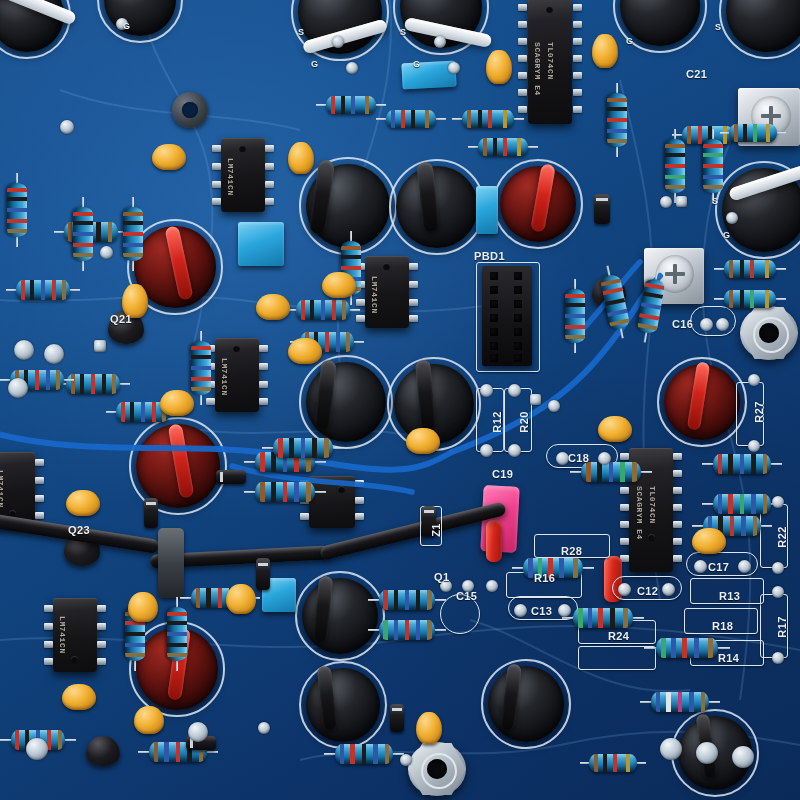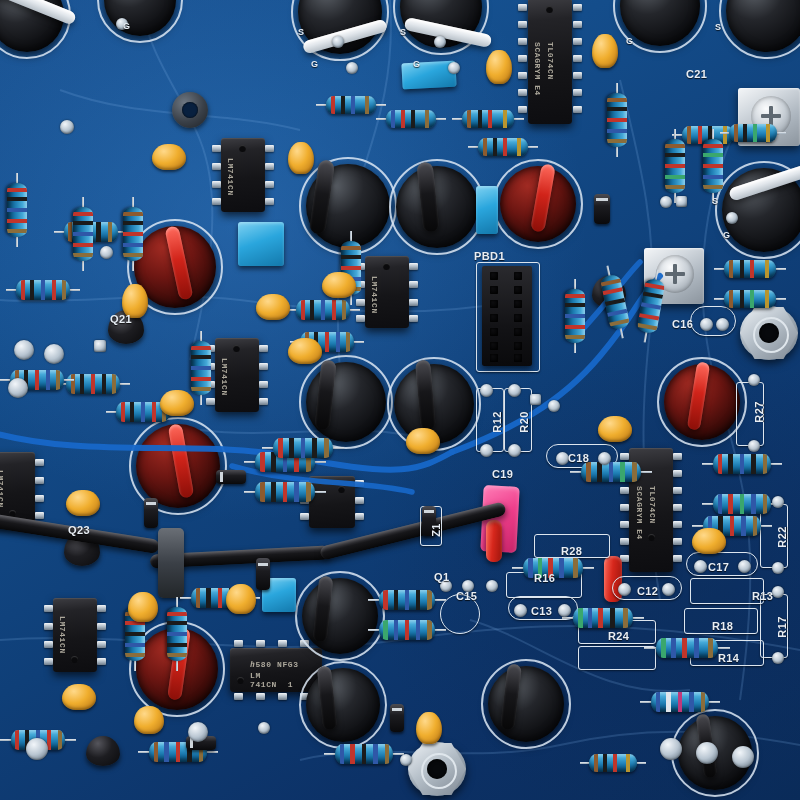--- a/index.html
+++ b/index.html
@@ -268,36 +268,20 @@
     <div class="pin" style="left:0;top:7px;"></div>
       <div class="pin" style="left:0;top:25px;"></div>
     <div class="pin" style="left:0;top:43px;"></div>
       <div class="pin" style="left:0;top:60px;"></div>
     <div class="pin" style="right:0;top:7px;"></div>
       <div class="pin" style="right:0;top:25px;"></div>
     <div class="pin" style="right:0;top:43px;"></div>
       <div class="pin" style="right:0;top:60px;"></div>
   </div>
 
-  <div style="position:absolute;left:230px;top:640px;width:96px;height:60px;">
-    <div class="ic" style="left:0;top:8px;width:92px;height:44px;">
-      <div class="dot" style="left:7px;top:29px;"></div>
-      <div class="txt" style="left:20px;top:12px;">ℎ580 NFG3</div>
-      <div class="txt" style="left:20px;top:23px;">LM</div>
-      <div class="txt" style="left:20px;top:32px;">741CN&nbsp;&nbsp;1</div>
-    </div>
-    <div class="pin" style="left:4px;top:0;"></div>
-      <div class="pin" style="left:26px;top:0;"></div>
-    <div class="pin" style="left:48px;top:0;"></div>
-      <div class="pin" style="left:70px;top:0;"></div>
-    <div class="pin" style="left:4px;bottom:0;"></div>
-      <div class="pin" style="left:26px;bottom:0;"></div>
-    <div class="pin" style="left:48px;bottom:0;"></div>
-      <div class="pin" style="left:70px;bottom:0;"></div>
-  </div>
 
   <div style="position:absolute;left:300px;top:470px;width:64px;height:64px;">
     <div class="ic" style="left:9px;top:6px;width:46px;height:52px;">
         <div class="dot" style="left:29px;top:10px;"></div>
       </div>
     <div class="pin" style="left:0;top:10px;"></div>
       <div class="pin" style="left:0;top:27px;"></div>
     <div class="pin" style="left:0;top:43px;"></div>
     <div class="pin" style="right:0;top:10px;"></div>
       <div class="pin" style="right:0;top:27px;"></div>
@@ -1029,21 +1013,21 @@
       <div class="silk" style="left: 492px; top: 468px;">C19</div>
       <div class="silk" style="left: 708px; top: 561px;">C17</div>
       <div class="silk" style="left: 637px; top: 585px;">C12</div>
       <div class="silk" style="left: 531px; top: 605px;">C13</div>
       <div class="silk" style="left: 456px; top: 590px;">C15</div>
       <div class="silk" style="left: 486px; top: 416px; transform: rotate(-90deg);">R12</div>
       <div class="silk" style="left: 513px; top: 416px; transform: rotate(-90deg);">R20</div>
       <div class="silk" style="left: 748px; top: 406px; transform: rotate(-90deg);">R27</div>
       <div class="silk" style="left: 771px; top: 531px; transform: rotate(-90deg);">R22</div>
       <div class="silk" style="left: 771px; top: 621px; transform: rotate(-90deg);">R17</div>
-      <div class="silk" style="left: 719px; top: 590px; margin-left: 33px;">R13</div>
+      <div class="silk" style="left: 719px; top: 590px;">R13</div>
       <div class="silk" style="left: 712px; top: 620px;">R18</div>
       <div class="silk" style="left: 718px; top: 652px;">R14</div>
       <div class="silk" style="left: 534px; top: 572px;">R16</div>
       <div class="silk" style="left: 561px; top: 545px;">R28</div>
       <div class="silk" style="left: 608px; top: 630px;">R24</div>
       <div class="silk" style="left: 429px; top: 524px; transform: rotate(-90deg);">Z1</div>
       <div class="silk" style="left: 434px; top: 571px;">Q1</div>
       <div class="silk" style="left: 110px; top: 313px;">Q21</div>
       <div class="silk" style="left: 68px; top: 524px;">Q23</div>
       <div class="silk sm" style="left: 298px; top: 27px;">S</div>

